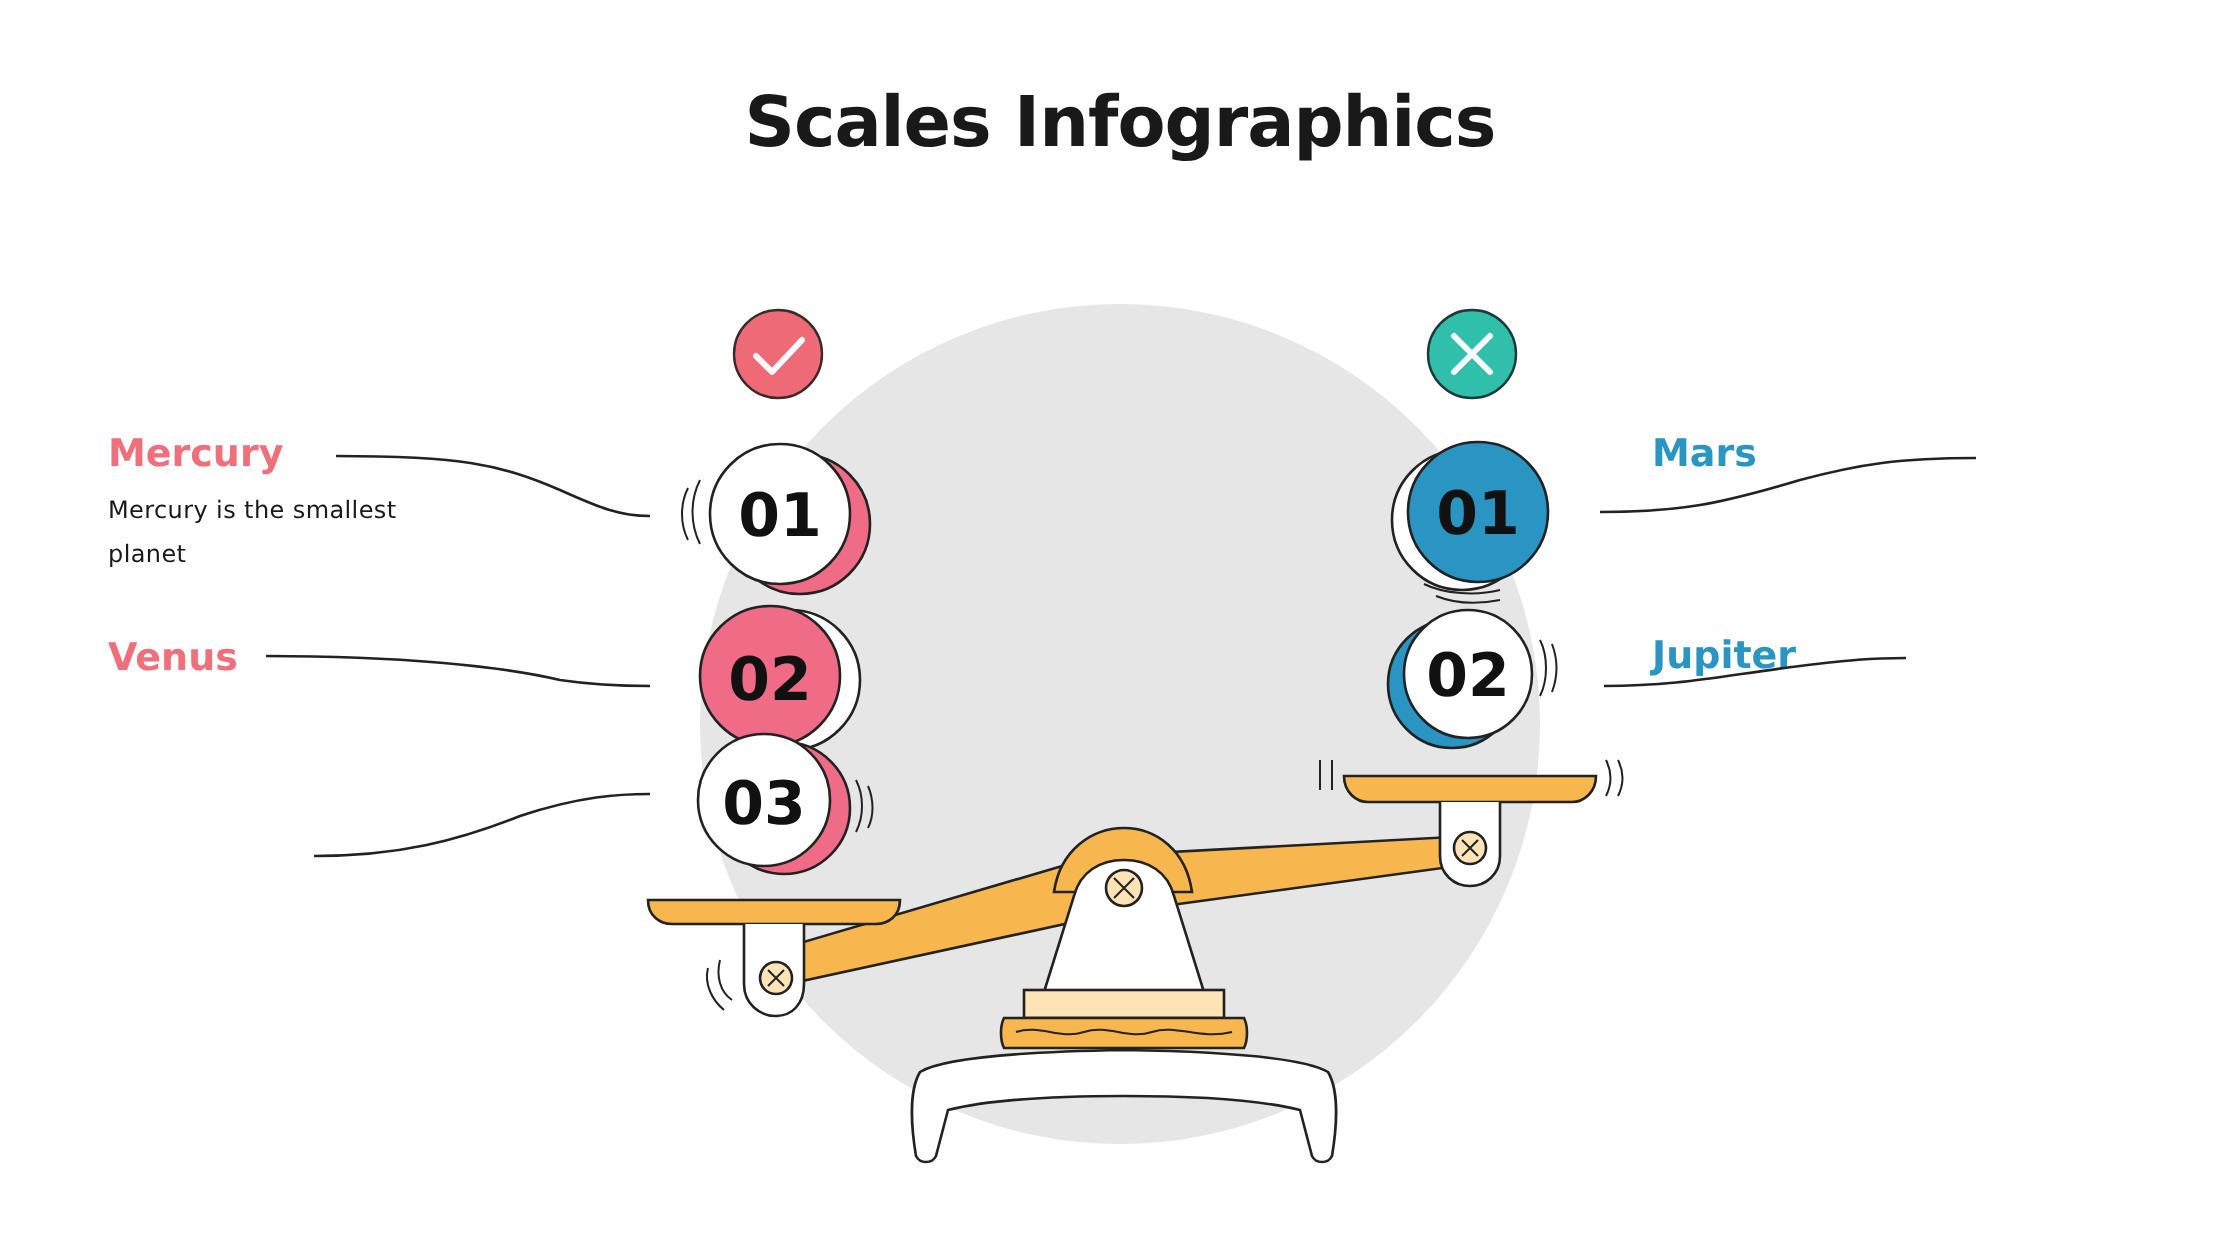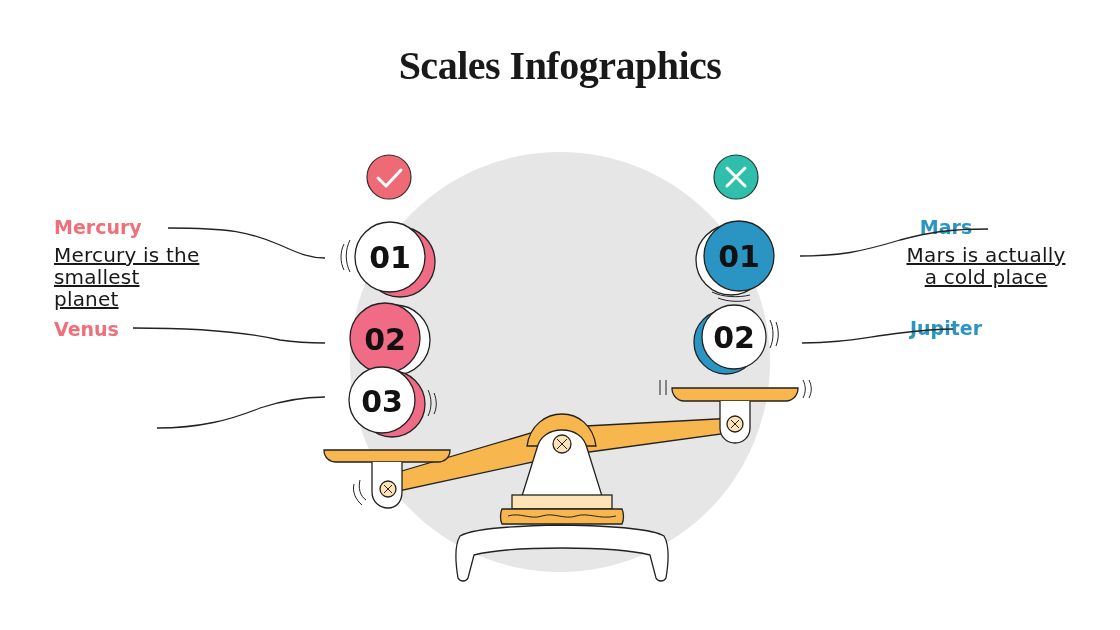--- a/index.html
+++ b/index.html
@@ -1,24 +1,24 @@
 <!DOCTYPE html>
 <html><head>
 <meta charset="utf-8">
 <style>
   html, body { margin: 0; padding: 0; }
   body { width: 1120px; height: 630px; background: #ffffff; position: relative; overflow: hidden;
          font-family: "DejaVu Sans", sans-serif; color: #191919; }
   .title { position: absolute; top: 42px; left: 0; width: 1120px; text-align: center;
-           font-size: 40px; font-weight: bold; letter-spacing: -0.5px; margin: 0; font-family: Liberation Serif, serif; }
+           font-size: 35px; font-weight: bold; letter-spacing: -0.5px; margin: 0; }
   .item { position: absolute; width: 240px; }
   .item .name { font-size: 19px; font-weight: bold; margin: 0 0 6px 0; }
-  .item .desc { font-size: 20px; line-height: 22px; margin: 0; letter-spacing: 0.2px; text-decoration: underline; }
+  .item .desc { font-size: 12px; line-height: 22px; margin: 0; letter-spacing: 0.2px; }
   .left .name { color: #ef6f7a; }
-  .right { text-align: center; }
+  .right { text-align: left; }
   .right .name { color: #2a95c3; }
   svg.art { position: absolute; left: 0; top: 0; }
   .coin-num { font-family: "DejaVu Sans", sans-serif; font-weight: bold; font-size: 30px; }
 </style>
 </head>
 <body>
 
 <h1 class="title">Scales Infographics</h1>
 
 <div class="item left" style="left:54px; top:216px;">
@@ -26,21 +26,20 @@
   <p class="desc" style="width:150px">Mercury is the smallest planet</p>
 </div>
 <div class="item left" style="left:54px; top:318px;">
   <p class="name">Venus</p>
 </div>
 <div class="item left" style="left:54px; top:419px;">
 </div>
 
 <div class="item right" style="left:826px; top:216px;">
   <p class="name">Mars</p>
-  <p class="desc" style="margin-left:80px">Mars is actually a cold place</p>
 </div>
 <div class="item right" style="left:826px; top:317px;">
   <p class="name">Jupiter</p>
 </div>
 
 <svg class="art" width="1120" height="630" viewBox="0 0 1120 630">
 
   <circle cx="560" cy="362" r="210" fill="#e6e6e6"></circle>
 
   <g fill="none" stroke="#222" stroke-width="1.3">

